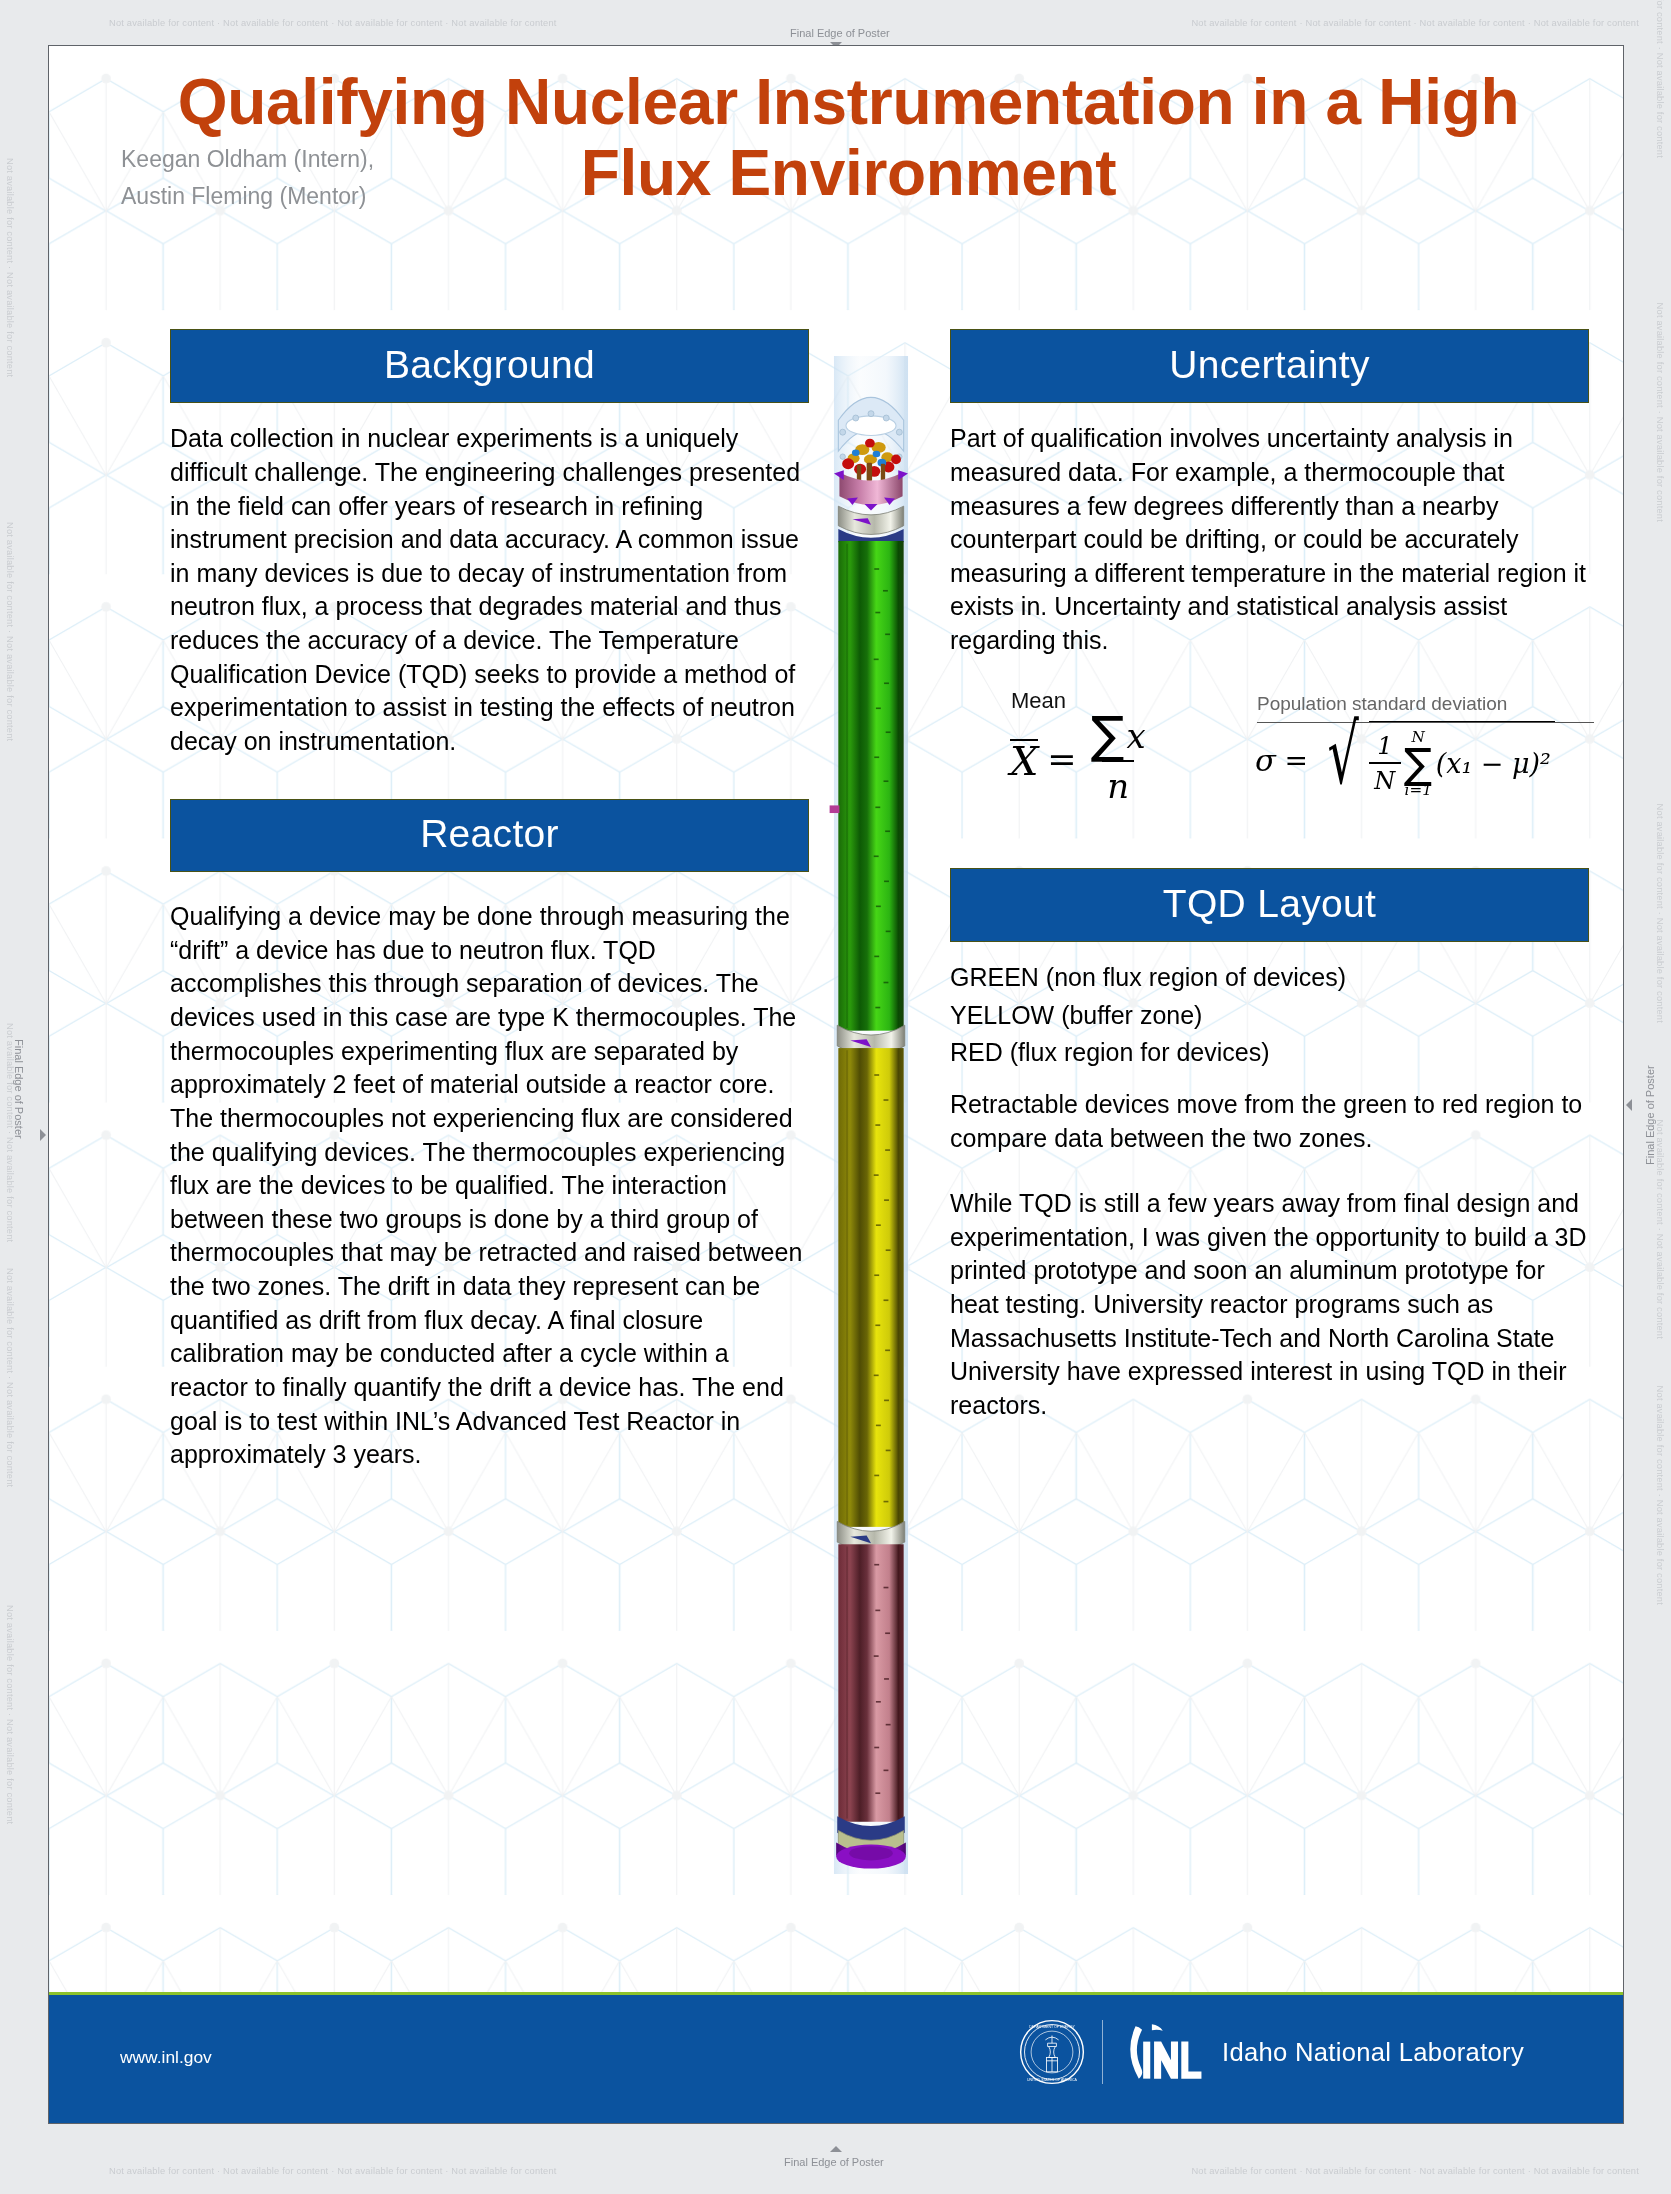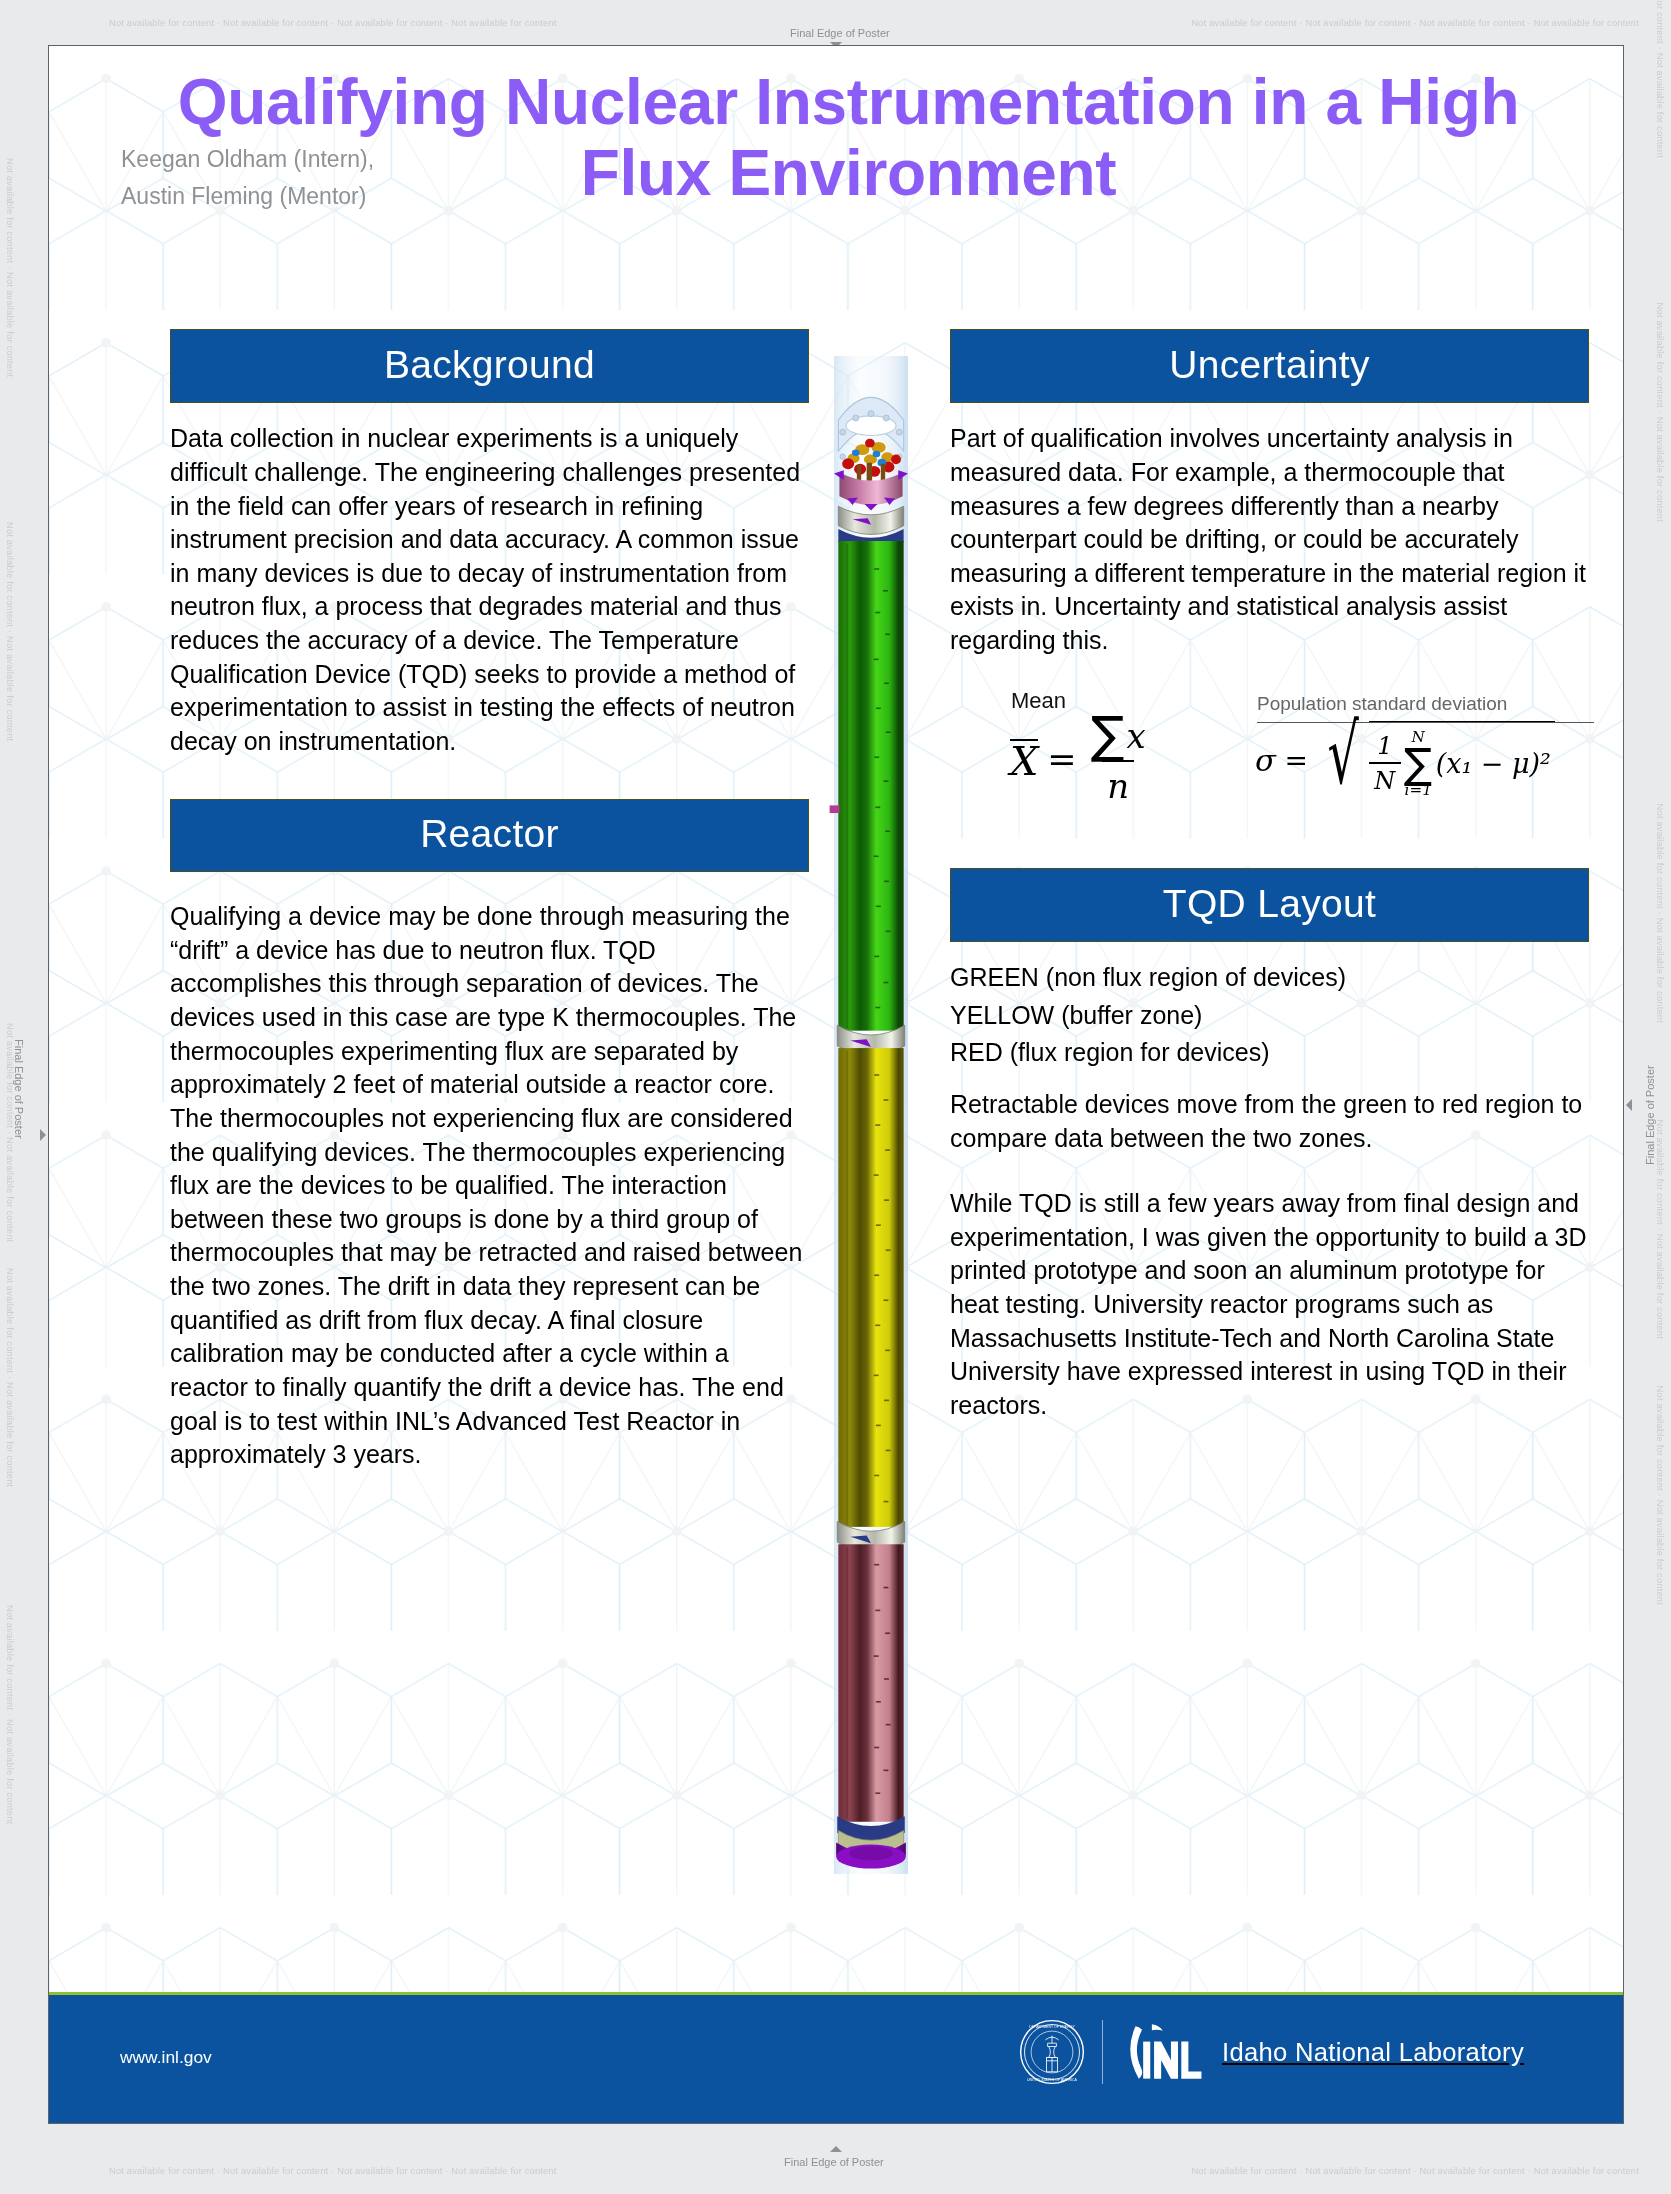--- a/index.html
+++ b/index.html
@@ -153,21 +153,21 @@
   }
   #poster-title {
     position: absolute;
     left: 103px;
     top: 20.7px;
     width: 1393px;
     text-align: center;
     font-size: 64px;
     line-height: 1.12;
     font-weight: bold;
-    color: #8b5cf6;
+    color: #c2410c;
     letter-spacing: -0.3px;
   }
   #authors {
     position: absolute;
     left: 72px;
     top: 95px;
     width: 283px;
     font-size: 23px;
     line-height: 1.62;
     color: #8e9195;
@@ -318,21 +318,20 @@
     color: #ffffff;
     font-size: 17.4px;
   }
   #footer-logos {
     position: absolute;
     right: 99px;
     top: 24px;
     display: flex;
     align-items: center;
     gap: 16.3px;
-    text-decoration: underline;
   }
   #doe-seal { width: 66px; height: 66px; }
   .logo-divider {
     width: 1.1px; height: 64px;
     background: rgba(255,255,255,.55);
   }
   #inl-mark { display: flex; align-items: center; gap: 9.8px; }
   #inl-swoosh { width: 93px; height: 61px; }
   #inl-name {
     color: #ffffff;

